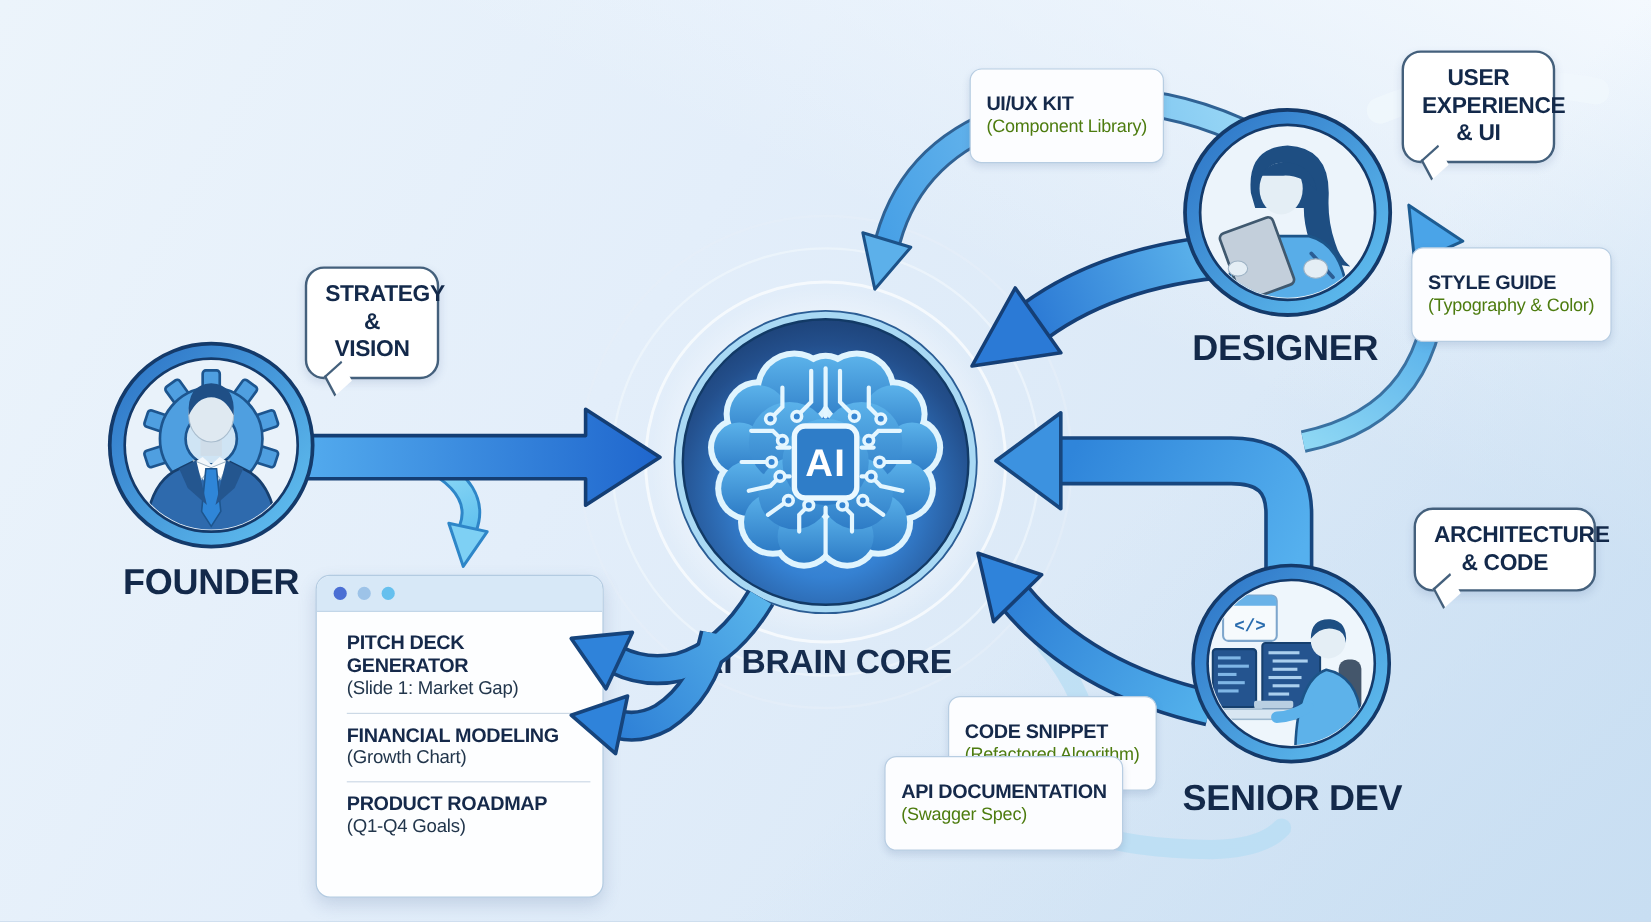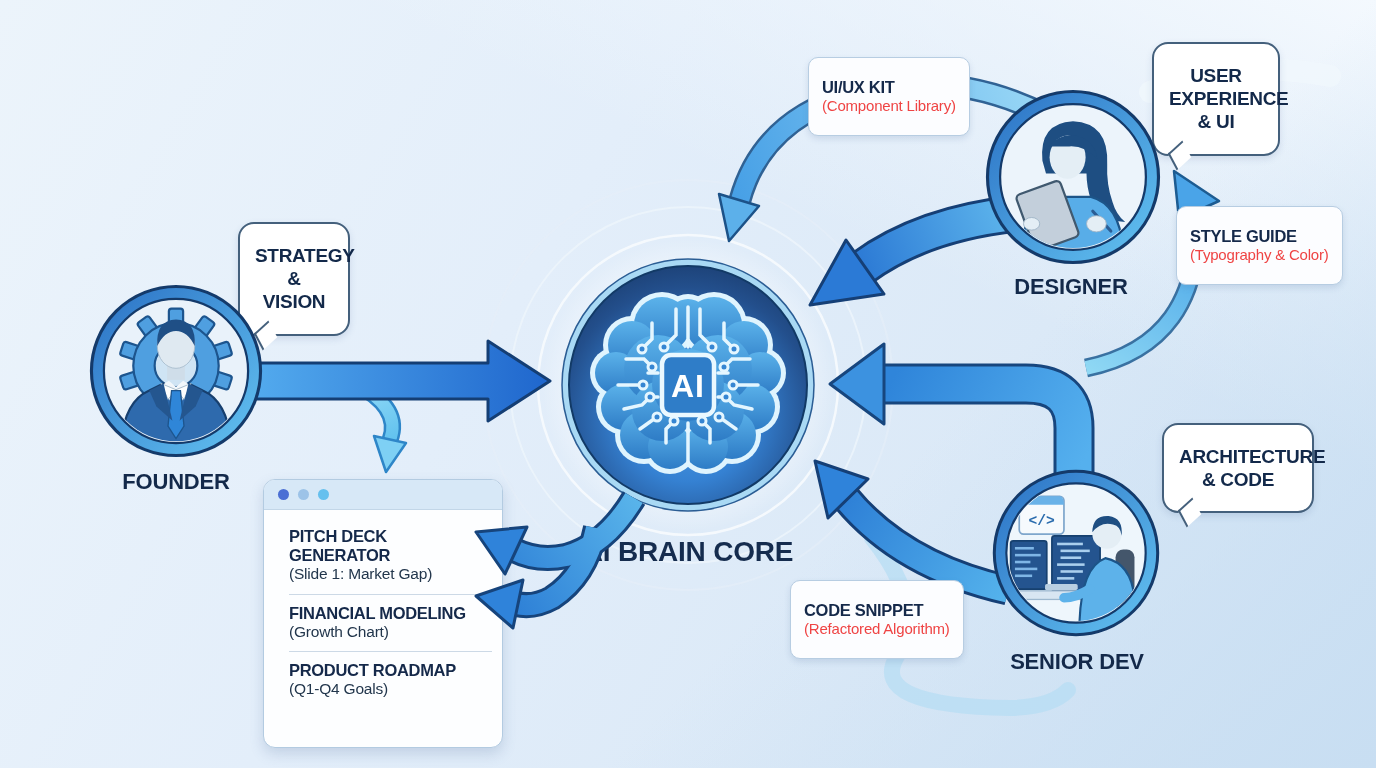--- a/index.html
+++ b/index.html
@@ -14,40 +14,41 @@
   .layer{position:absolute;inset:0;pointer-events:none;}
   .z1{z-index:1}.z3{z-index:3}
 
   
   .pill{
     position:absolute;z-index:2;background:#fcfdff;border:1.5px solid #b7cde2;
     border-radius:10px;padding:20px 13px;white-space:nowrap;
     box-shadow:0 3px 6px rgba(70,100,150,.16);
   }
   .pill .t{font-size:16.5px;font-weight:bold;color:#15294a;letter-spacing:-.3px;line-height:1.15;}
-  .pill .s{font-size:15px;color:#ef4444;letter-spacing:-.2px;line-height:1.2;}
+  .pill .s{font-size:15px;color:#4d7c0f;letter-spacing:-.2px;line-height:1.2;}
 
   
   .bubble{
     position:absolute;z-index:2;background:#ffffff;border:2.5px solid #44607c;
-    border-radius:16px;padding:20px 15px;text-align:center;
+    border-radius:16px;padding:10px 15px;text-align:center;
     font-size:19px;font-weight:bold;color:#13294a;line-height:1.22;letter-spacing:-.3px;
     box-shadow:0 3px 7px rgba(60,90,140,.15);
+    margin-left:16px;
   }
   .bubble .line{display:block;}
   .bubble::after{
     content:"";position:absolute;width:17px;height:17px;background:#fff;
     border-left:2.5px solid #44607c;border-bottom:2.5px solid #44607c;
     bottom:-11px;left:16px;transform:rotate(62deg) skewX(14deg);
   }
 
   
   .name{
     position:absolute;z-index:2;transform:translateX(-50%);
-    font-weight:bold;font-size:22px;color:#13294a;letter-spacing:-.2px;white-space:nowrap;
+    font-weight:bold;font-size:30px;color:#13294a;letter-spacing:-.2px;white-space:nowrap;
   }
   .name.core{font-size:28px;color:#152c4e;}
 
   
   .avatar{position:absolute;z-index:4;}
   .avatar svg{display:block;}
 
   
   .card{
     position:absolute;z-index:2;left:263px;top:479px;width:240px;height:269px;
@@ -300,20 +301,24 @@
     <div class="t">UI/UX KIT</div>
     <div class="s">(Component Library)</div>
   </div>
   <div class="pill" style="left:1176px;top:206px;">
     <div class="t">STYLE GUIDE</div>
     <div class="s">(Typography &amp; Color)</div>
   </div>
   <div class="pill" style="left:790px;top:580px;">
     <div class="t">CODE SNIPPET</div>
     <div class="s">(Refactored Algorithm)</div>
+  </div>
+  <div class="pill" style="left:737px;top:630px;">
+    <div class="t">API DOCUMENTATION</div>
+    <div class="s">(Swagger Spec)</div>
   </div>
 
   <div class="card">
     <div class="card-header">
       <span class="dot"></span>
       <span class="dot"></span>
       <span class="dot"></span>
     </div>
     <div class="card-body">
       <div class="card-item">

